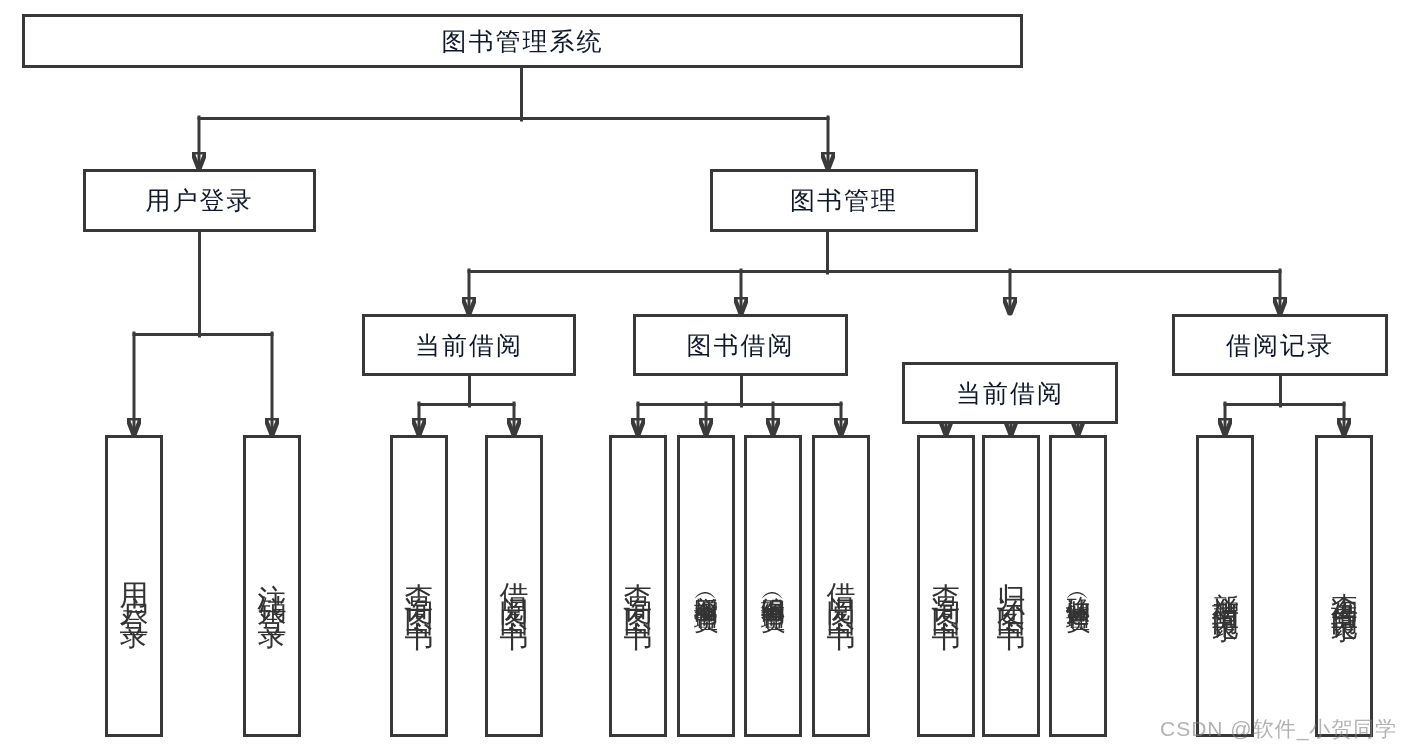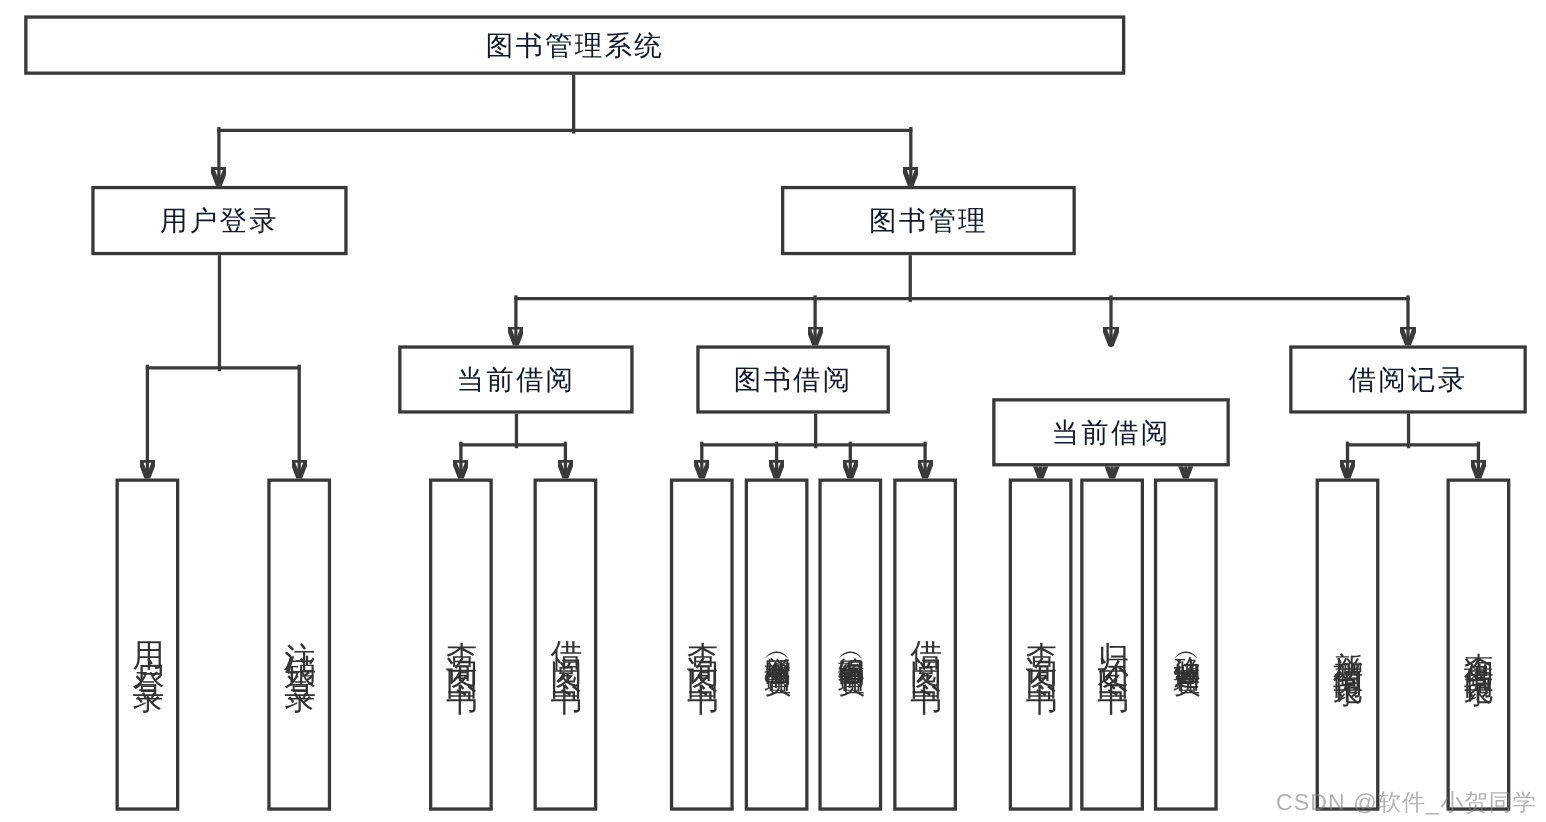--- a/index.html
+++ b/index.html
@@ -138,21 +138,21 @@
   <div class="hbox" style="left:83px; top:169px; width:233px; height:63px;">
     <span>用户登录</span>
   </div>
   <div class="hbox" style="left:710px; top:169px; width:268px; height:63px;">
     <span>图书管理</span>
   </div>
 
   <div class="hbox" style="left:362px; top:314px; width:214px; height:62px;">
     <span>当前借阅</span>
   </div>
-  <div class="hbox" style="left:633px; top:314px; width:176px; height:62px;">
+  <div class="hbox" style="left:633px; top:314px; width:215px; height:62px;">
     <span>图书借阅</span>
   </div>
   <div class="hbox" style="left:902px; top:314px; width:216px; height:62px;margin-top:48px;">
     <span>当前借阅</span>
   </div>
   <div class="hbox" style="left:1172px; top:314px; width:216px; height:62px;text-align:center;">
     <span>借阅记录</span>
   </div>
 
   <div class="vbox" style="left:105px;">

